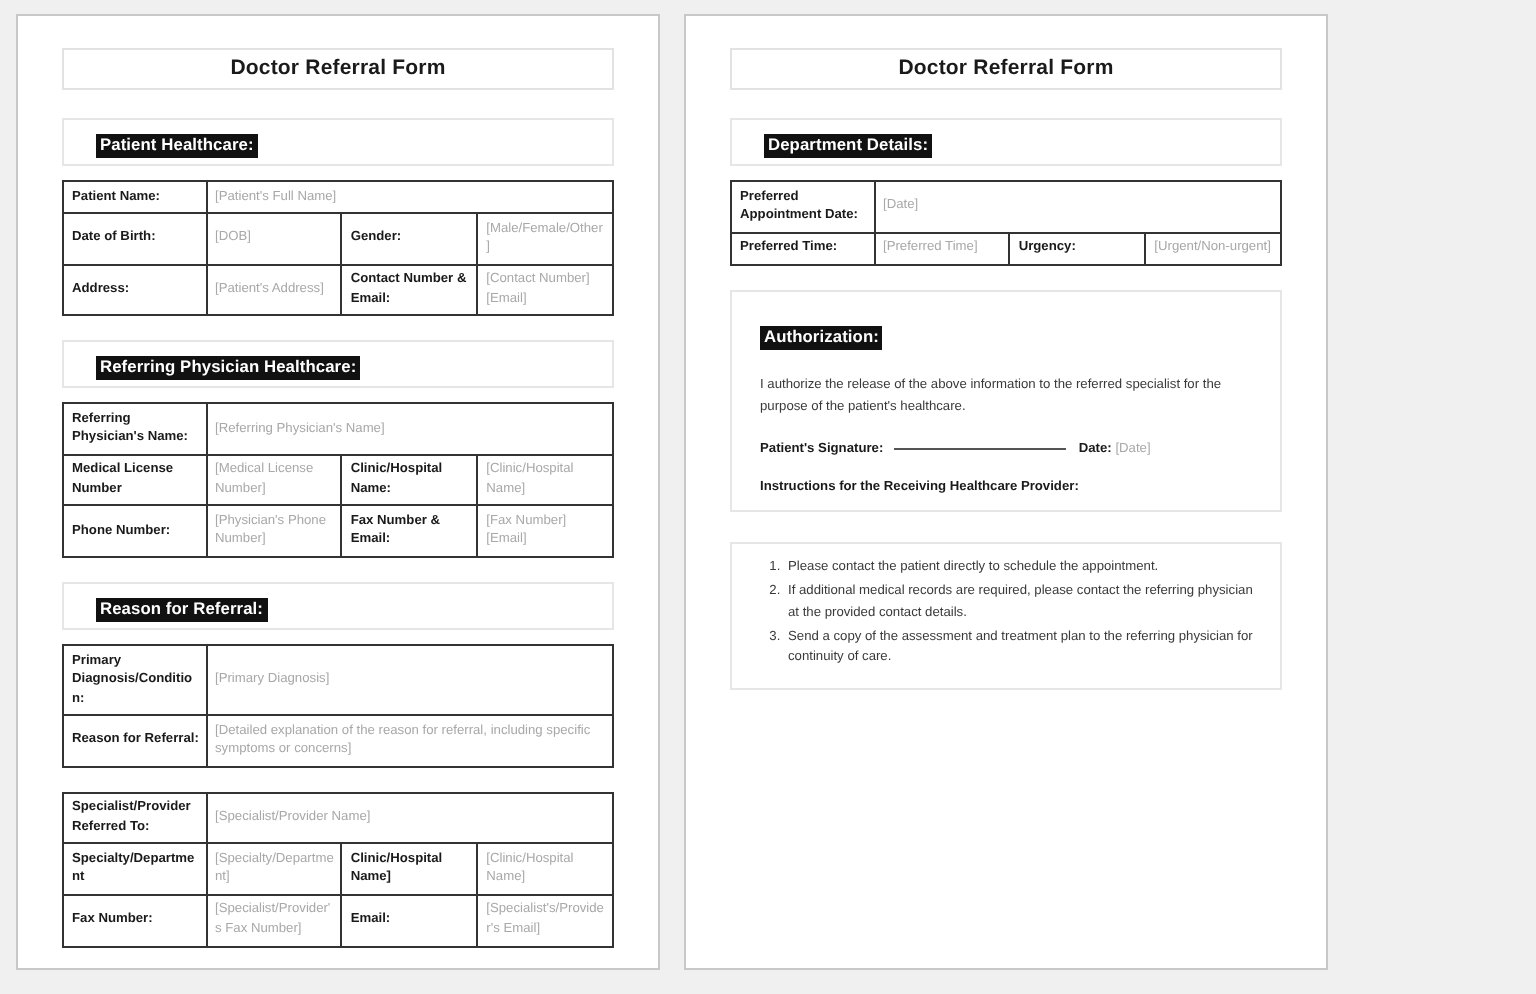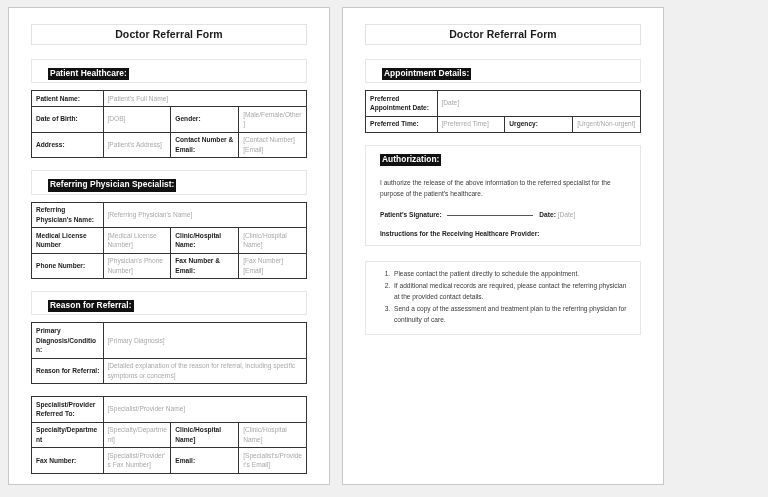--- a/index.html
+++ b/index.html
@@ -75,21 +75,21 @@
     font-weight: bold;
     color: #1a1a1a;
   }
   td.val {
     color: #a8a8a8;
     font-weight: normal;
   }
   
   .auth-box {
     border: 1px solid #e6e6e6;
-    padding: 2px 14px 8px 14px;
+    padding: 12px 14px 8px 14px;
     margin-bottom: 15px;
   }
   .auth-body {
     font-size: 6.6px;
     color: #3a3a3a;
     line-height: 1.75;
     margin-top: 11px;
     padding-right: 10px;
   }
   .sig-line {
@@ -154,21 +154,21 @@
               <td class="val">[Male/Female/Other]</td>
             </tr>
             <tr>
               <td class="lbl" style="width: 26%;">Address:</td>
               <td class="val">[Patient's Address]</td>
               <td class="lbl">Contact Number &amp; Email:</td>
               <td class="val">[Contact Number] [Email]</td>
             </tr>
           </tbody>
         </table>
-        <div class="section-wrap"><span class="section-hl">Referring Physician Specialist:</span></div>
+        <div class="section-wrap"><span class="section-hl">Referring Physician Healthcare:</span></div>
         <table class="form">
           <tbody>
             <tr>
               <td class="lbl" style="width: 26%;">Referring Physician's Name:</td>
               <td class="val" colspan="3">[Referring Physician's Name]</td>
             </tr>
             <tr>
               <td class="lbl" style="width: 26%;">Medical License Number</td>
               <td class="val">[Medical License Number]</td>
               <td class="lbl">Clinic/Hospital Name:</td>
@@ -217,21 +217,21 @@
         </table>
       </div>
 
   </div>
 
   <div class="page">
 
     <div class="title-box">Doctor Referral Form</div>
 
     <div class="section-wrap">
-      <span class="section-hl">Appointment Details:</span>
+      <span class="section-hl">Department Details:</span>
     </div>
     <table class="form">
       <tbody>
           <tr>
             <td class="lbl" style="width: 26%;">Preferred Appointment Date:</td>
             <td class="val" colspan="3">[Date]</td>
           </tr>
           <tr>
             <td class="lbl" style="width: 26%;">Preferred Time:</td>
             <td class="val">[Preferred Time]</td>

